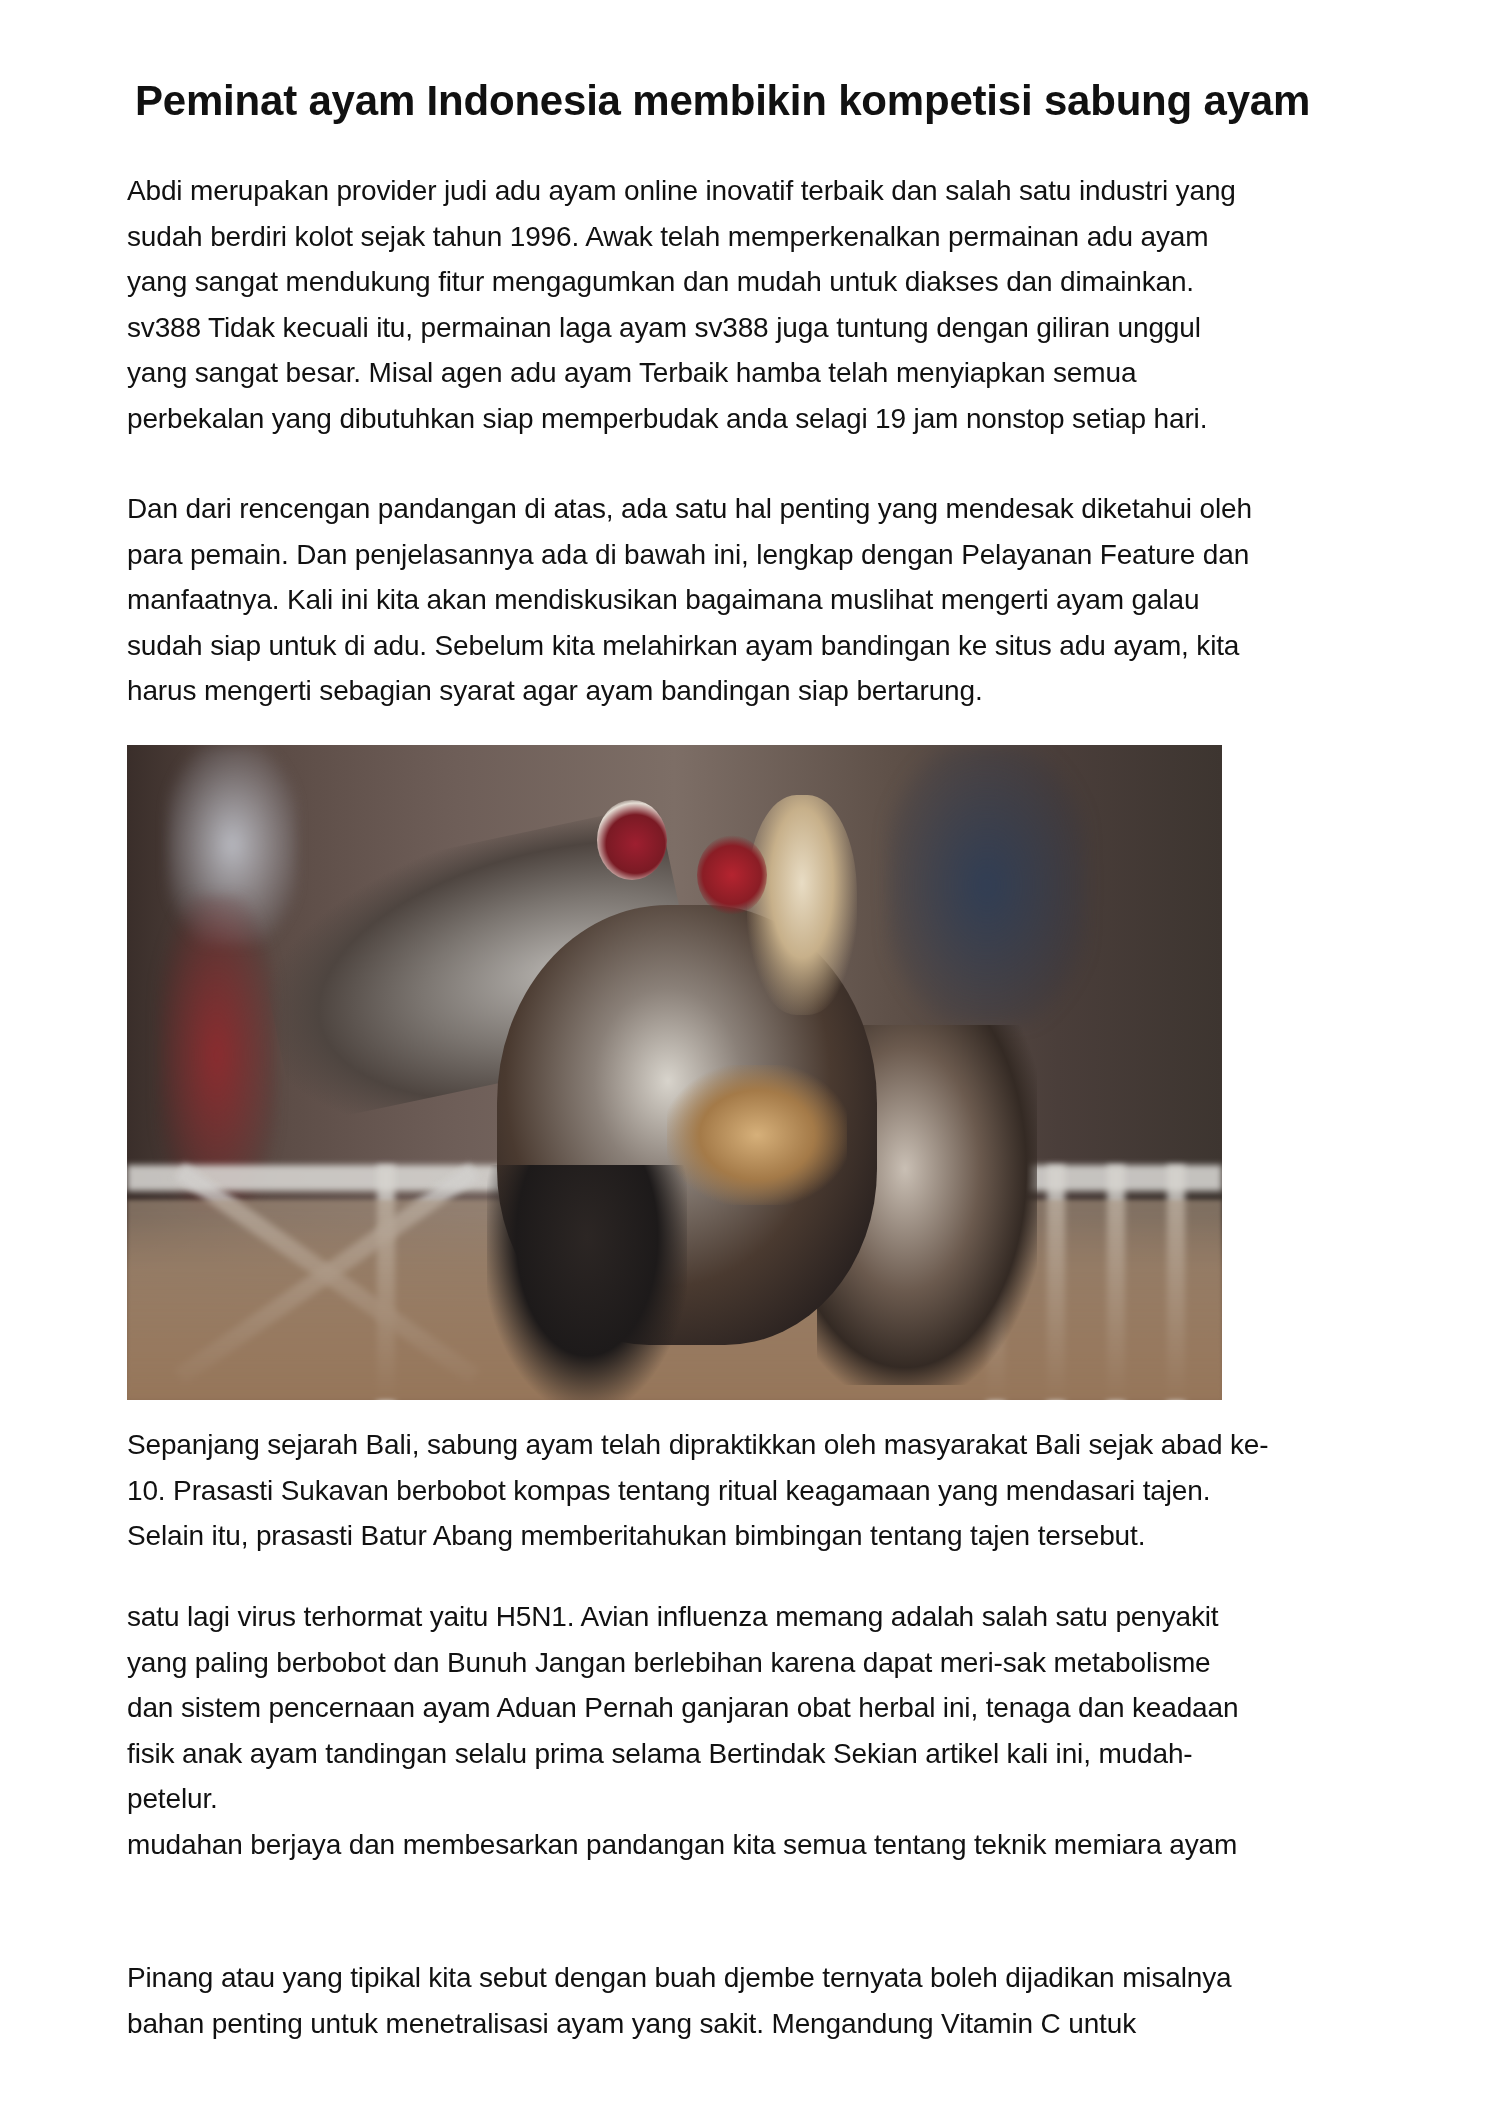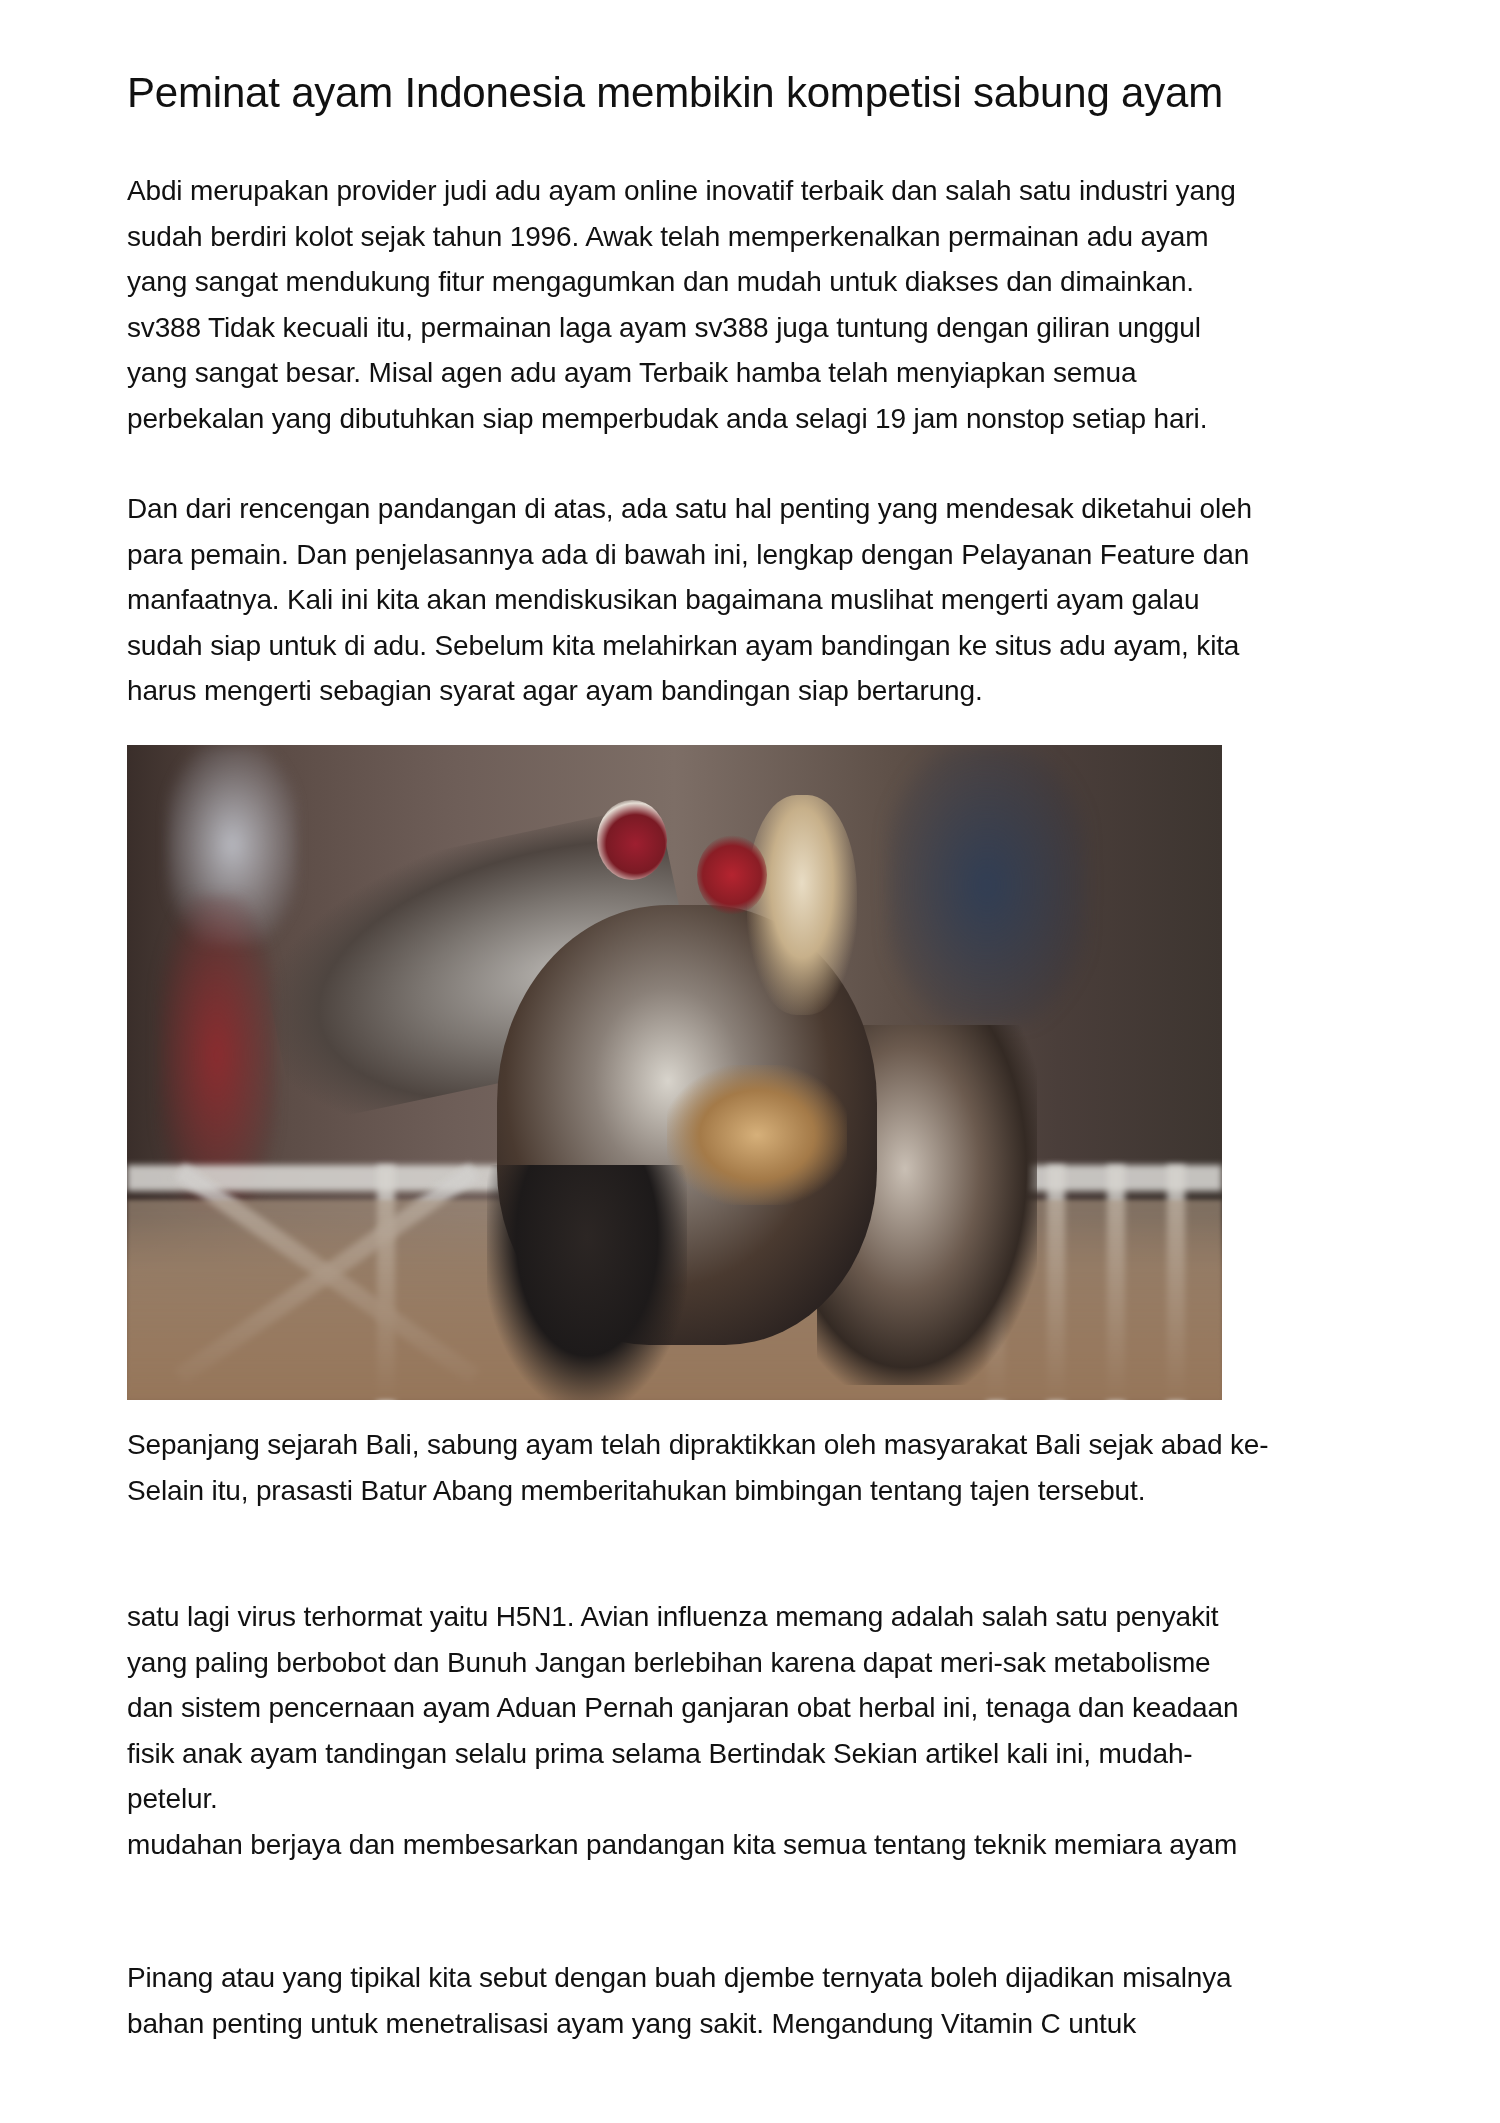--- a/index.html
+++ b/index.html
@@ -2,22 +2,22 @@
 <html><head>
 <meta charset="utf-8">
 <style>
   html, body { margin: 0; padding: 0; background: #ffffff; }
   body {
     width: 1500px; height: 2123px; position: relative; overflow: hidden;
     font-family: "Liberation Sans", sans-serif; color: #111111;
   }
   .page { position: absolute; left: 127px; top: 0; width: 1270px; }
   h1 {
-    position: absolute; left: 0; top: 66px; margin: 0;
-    font-weight: normal; font-size: 42px; line-height: 54px; letter-spacing: -0.2px;
+    position: absolute; left: 0; top: 66px; margin: 8px;
+    font-weight: bold; font-size: 42px; line-height: 54px; letter-spacing: -0.2px;
     white-space: nowrap;
   }
   .para {
     position: absolute; left: 0; margin: 0;
     font-size: 28px; line-height: 45.5px; letter-spacing: -0.15px;
   }
   .line { display: block; white-space: nowrap; }
   #p1 { top: 168px; }
   #p2 { top: 486px; }
   #p3 { top: 1414px; margin-top: 8px; }
@@ -103,20 +103,21 @@
     <div class="bird-body"></div>
     <div class="hackle"></div>
     <div class="tail"></div>
     <div class="mane2"></div>
     <div class="head1"></div>
     <div class="head2"></div>
   </div>
 
   <p class="para" id="p3">
     <span class="line">Sepanjang sejarah Bali, sabung ayam telah dipraktikkan oleh masyarakat Bali sejak abad ke-</span>
+    <span class="line">10. Prasasti Sukavan berbobot kompas tentang ritual keagamaan yang mendasari tajen.</span>
     <span class="line">Selain itu, prasasti Batur Abang memberitahukan bimbingan tentang tajen tersebut.</span>
   </p>
 
   <p class="para" id="p4">
     <span class="line">satu lagi virus terhormat yaitu H5N1. Avian influenza memang adalah salah satu penyakit</span>
     <span class="line">yang paling berbobot dan Bunuh Jangan berlebihan karena dapat meri-sak metabolisme</span>
     <span class="line">dan sistem pencernaan ayam Aduan Pernah ganjaran obat herbal ini, tenaga dan keadaan</span>
     <span class="line">fisik anak ayam tandingan selalu prima selama Bertindak Sekian artikel kali ini, mudah-</span>
     <span class="line">petelur.</span>
     <span class="line">mudahan berjaya dan membesarkan pandangan kita semua tentang teknik memiara ayam</span>

